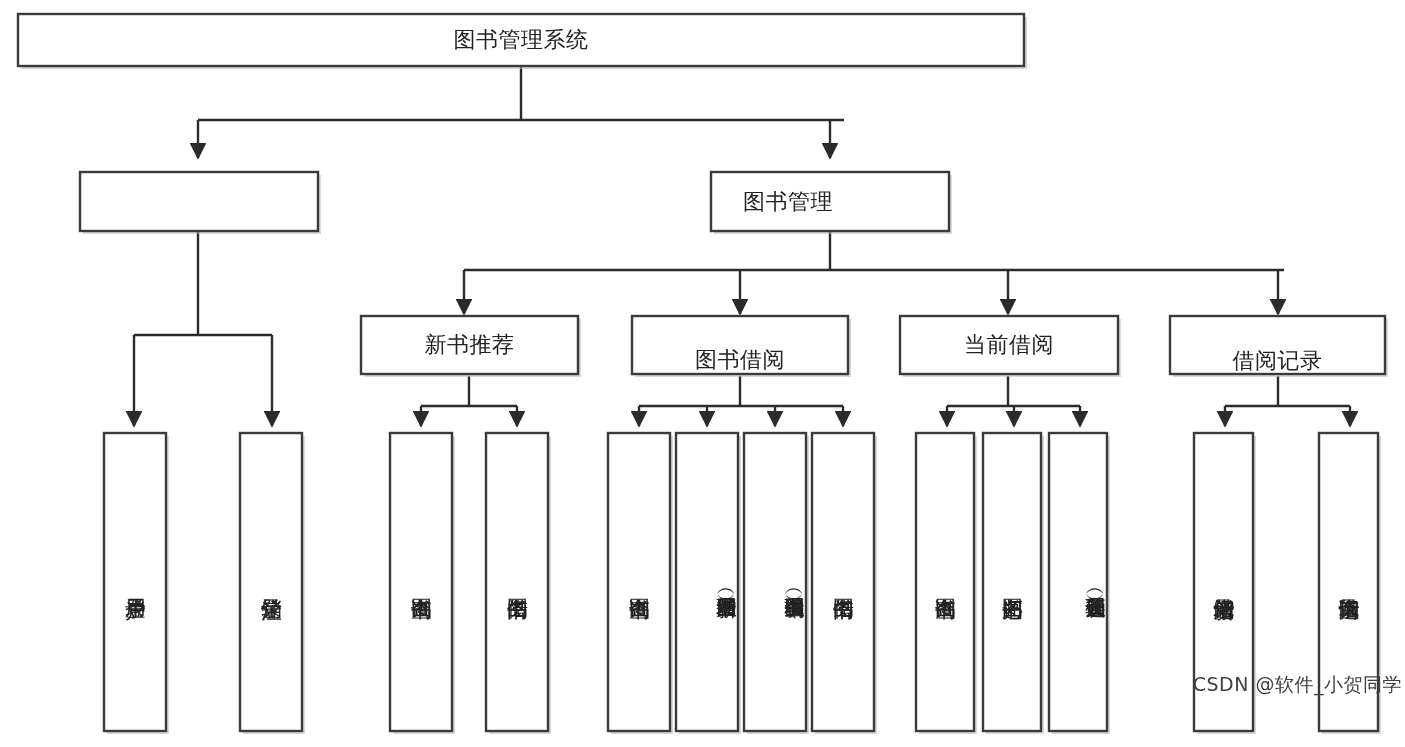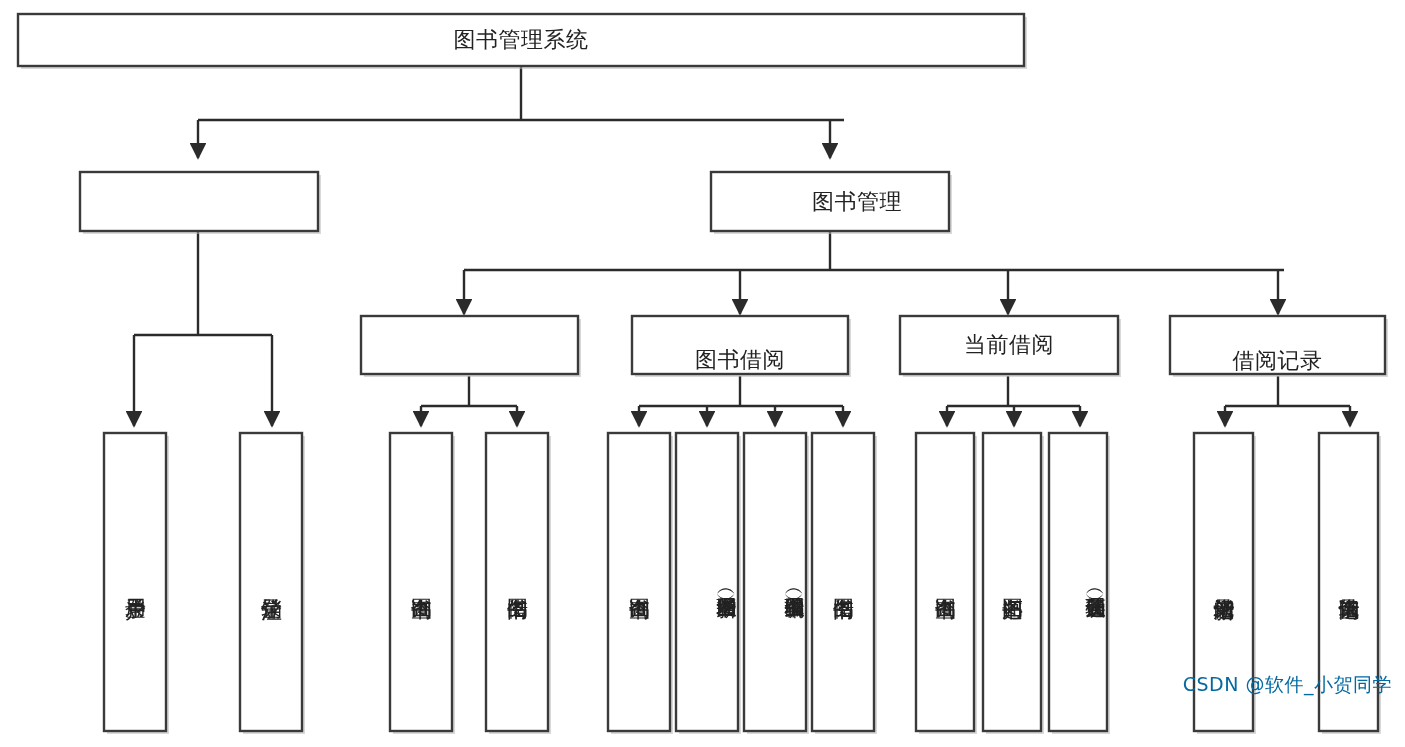--- a/index.html
+++ b/index.html
@@ -67,24 +67,24 @@
     writing-mode: vertical-rl;
     text-orientation: upright;
     text-align: center;
     pointer-events: none;
   }
   .node-label-v.tall {
     font-size: 20px;
   }
   #watermark {
     position: absolute;
-    right: 13px;
+    right: 3px;
     bottom: 6px;
     font-size: 19px;
-    color: #0369a1;
+    color: #404040;
     letter-spacing: 0.5px;
     white-space: nowrap;
   }
 </style>
 </head>
 <body>
 
 <div id="diagram-root">
 
   <svg id="tree-svg" viewBox="0 0 1405 747">
@@ -232,22 +232,23 @@
       <rect class="node-box" x="1194" y="433" width="59" height="298"></rect>
     </g>
     <g>
       <rect class="node-shadow" x="1322" y="436" width="59" height="298"></rect>
       <rect class="node-box" x="1319" y="433" width="59" height="298"></rect>
     </g>
   </svg>
 
   <div class="node-label-h" style="left:18px; top:14px; width:1006px; height:52px;">图书管理系统</div>
 
-  <div class="node-label-h" style="left:738px; top:172px; width:238px; height:59px;">图书管理</div>
-
+  <div class="node-label-h" style="left:669px; top:172px; width:238px; height:59px;">图书管理</div>
+
+  <div class="node-label-h" style="left:361px; top:316px; width:217px; height:58px;">新书推荐</div>
   <div class="node-label-h" style="left:632px; top:316px; width:216px; height:58px;margin-top:15px;">图书借阅</div>
   <div class="node-label-h" style="left:900px; top:316px; width:218px; height:58px;">当前借阅</div>
   <div class="node-label-h" style="left:1170px; top:332px; width:215px; height:58px;">借阅记录</div>
 
   <div class="node-label-v" style="left:104px; top:433px; width:62px; height:298px;">用户登录</div>
   <div class="node-label-v" style="left:240px; top:433px; width:62px; height:298px;">注销登录</div>
 
   <div class="node-label-v" style="left:390px; top:433px; width:62px; height:298px;">查询图书</div>
   <div class="node-label-v" style="left:486px; top:433px; width:62px; height:298px;">借阅图书</div>
 

